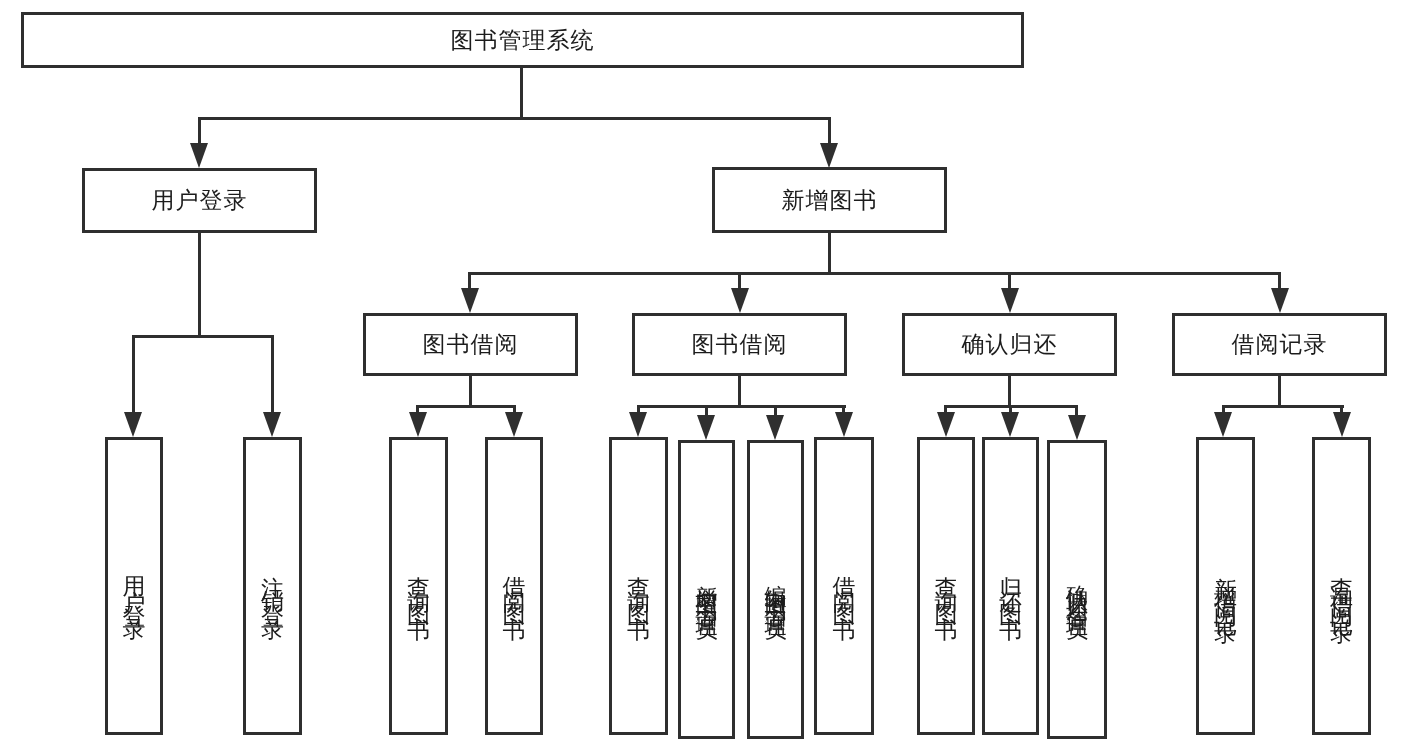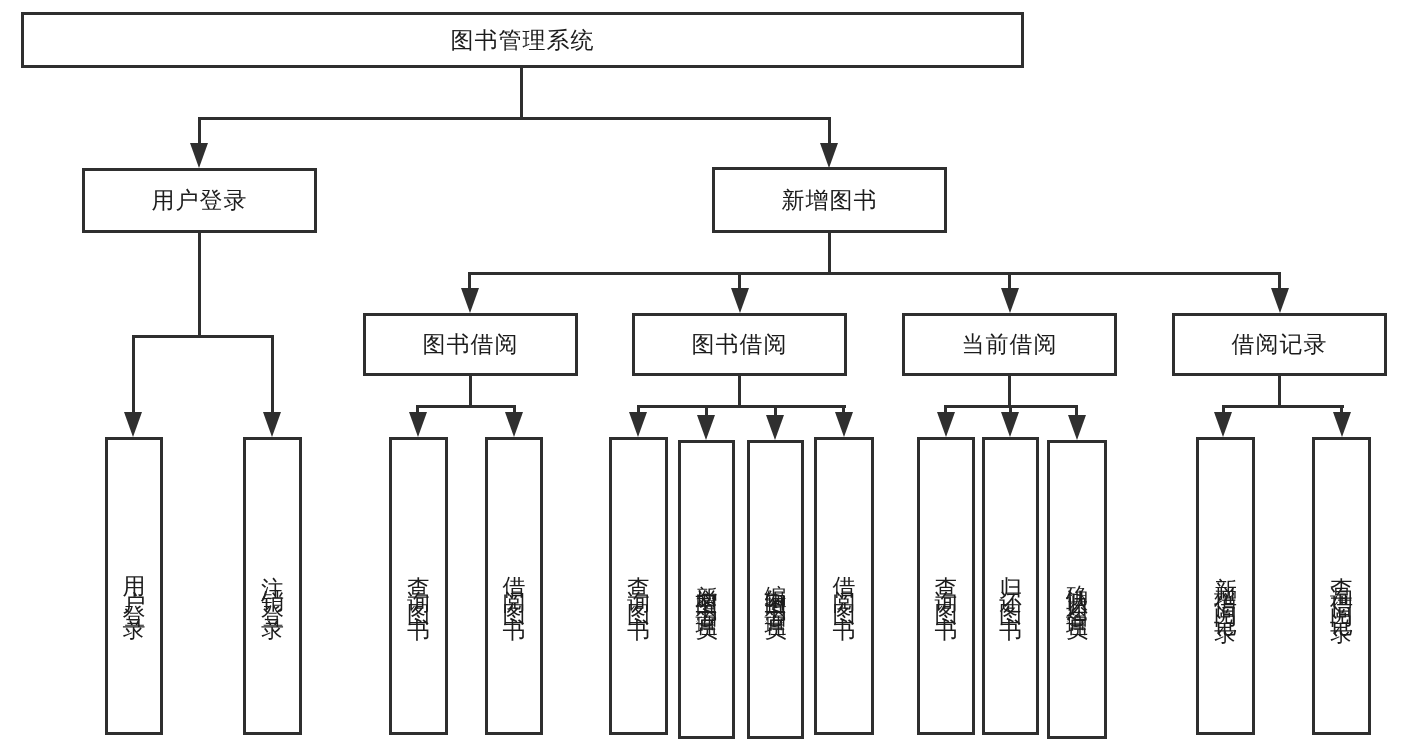--- a/index.html
+++ b/index.html
@@ -102,21 +102,21 @@
   <div class="ln v" style="left:1278px;top:272px;height:16px"></div>
   <div class="arr" style="left:1271px;top:288px"></div>
 
   <div class="node" style="left:363px;top:313px;width:215px;height:63px">
     <span class="hlabel">图书借阅</span>
   </div>
   <div class="node" style="left:632px;top:313px;width:215px;height:63px">
     <span class="hlabel">图书借阅</span>
   </div>
   <div class="node" style="left:902px;top:313px;width:215px;height:63px">
-    <span class="hlabel">当前借阅</span>
+    <span class="hlabel">确认归还</span>
   </div>
   <div class="node" style="left:1172px;top:313px;width:215px;height:63px">
     <span class="hlabel">借阅记录</span>
   </div>
 
   <div class="ln v" style="left:469px;top:376px;height:29px"></div>
   <div class="ln h" style="left:416px;top:405px;width:100px"></div>
   <div class="ln v" style="left:416px;top:405px;height:7px"></div>
   <div class="arr" style="left:409px;top:412px"></div>
   <div class="ln v" style="left:513px;top:405px;height:7px"></div>

